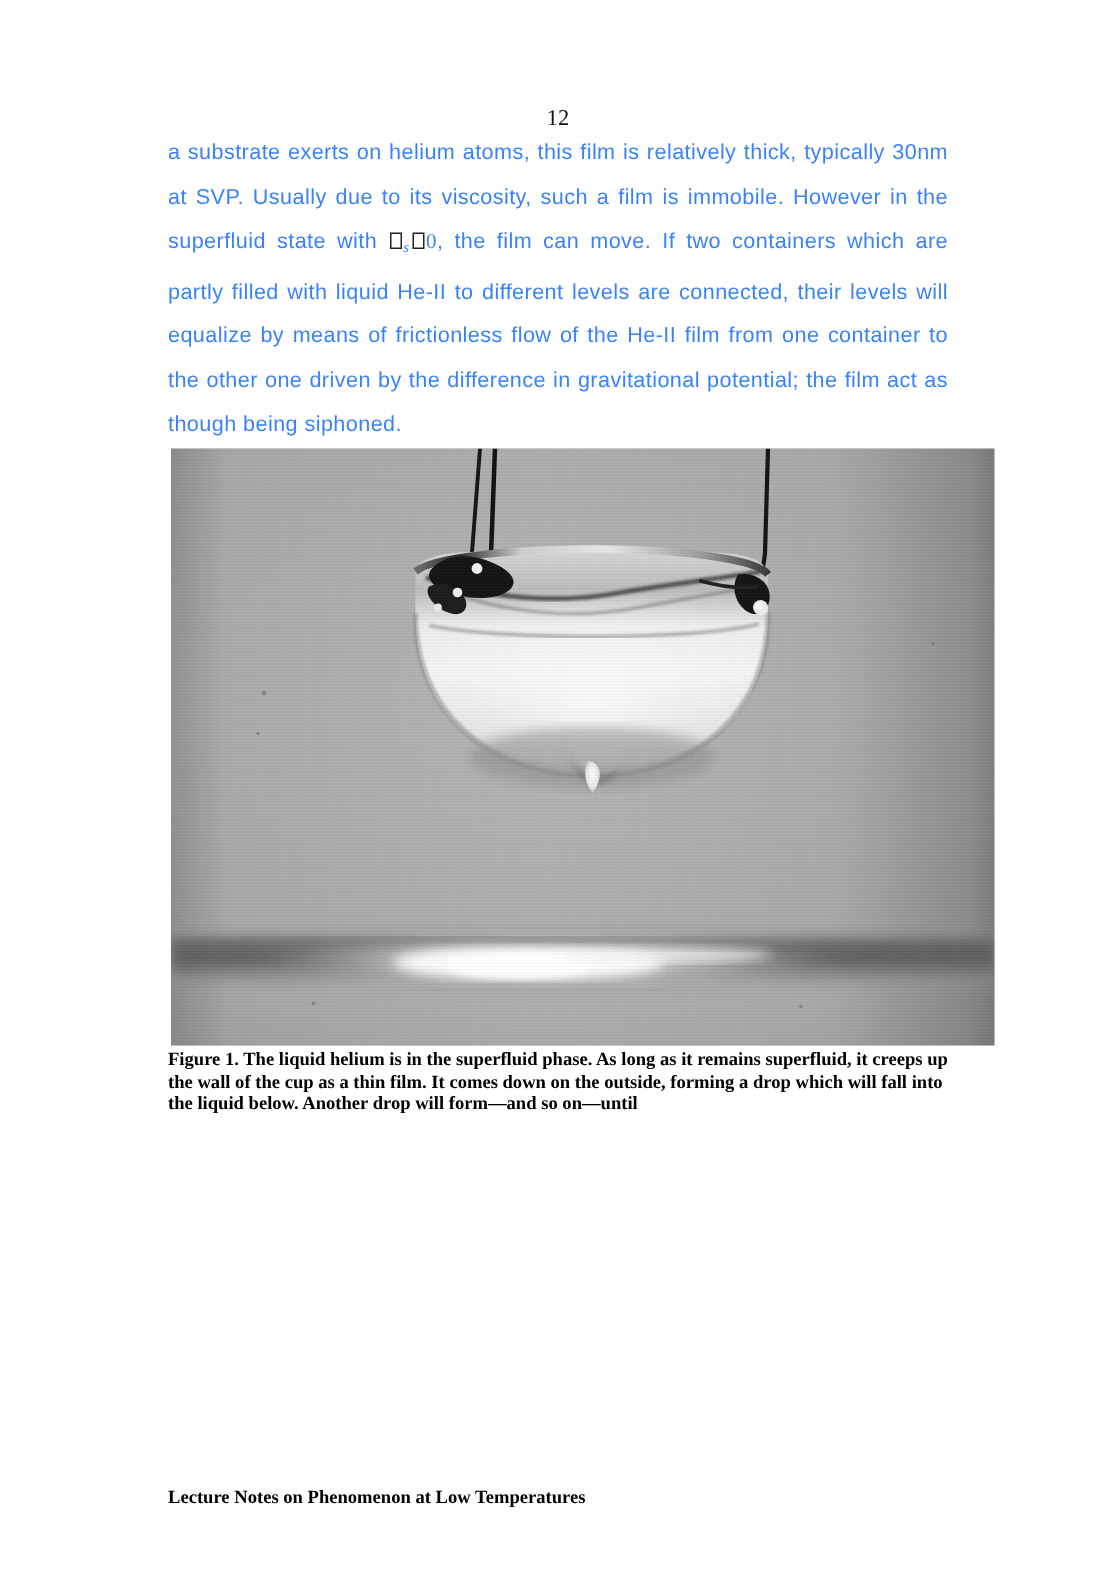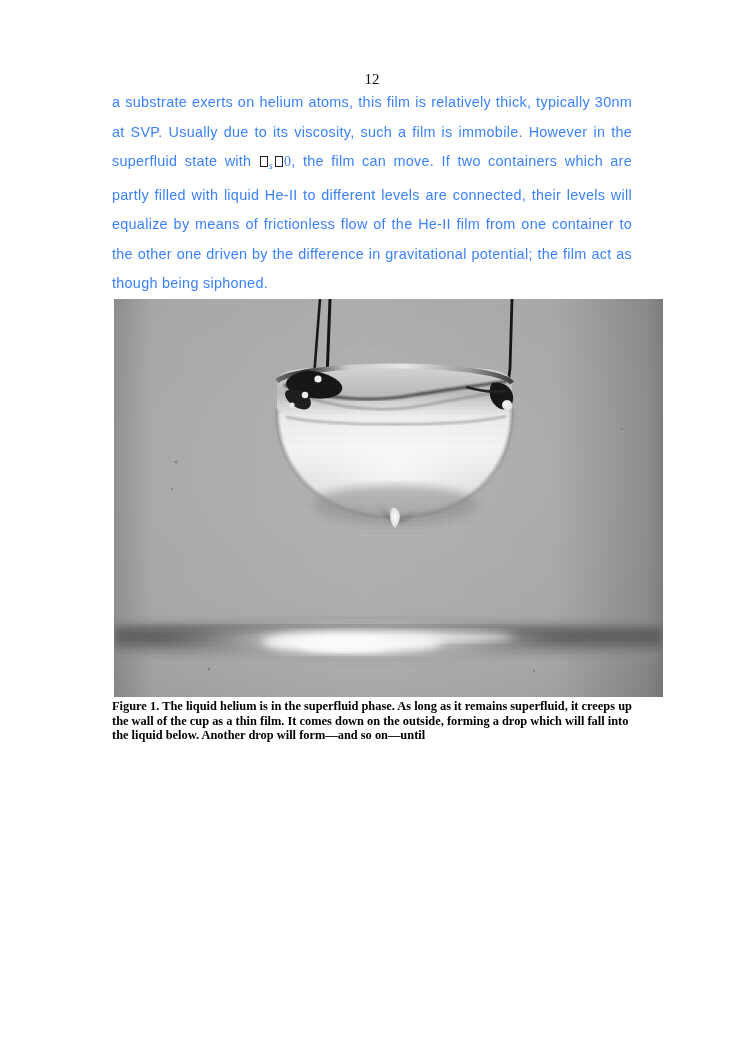--- a/index.html
+++ b/index.html
@@ -272,14 +272,15 @@
           <circle cx="508" cy="130" r="1.1"></circle>
         </g>
       </svg>
 
       <div class="photo-grain"></div>
     </div>
   </div>
 
   <div class="caption">Figure 1. The liquid helium is in the superfluid phase. As long as it remains superfluid, it creeps up the wall of the cup as a thin film. It comes down on the outside, forming a drop which will fall into the liquid below. Another drop will form—and so on—until</div>
 
+  <div class="footer">Lecture Notes on Phenomenon at Low Temperatures</div>
 
 </div>
 
 </body></html>

